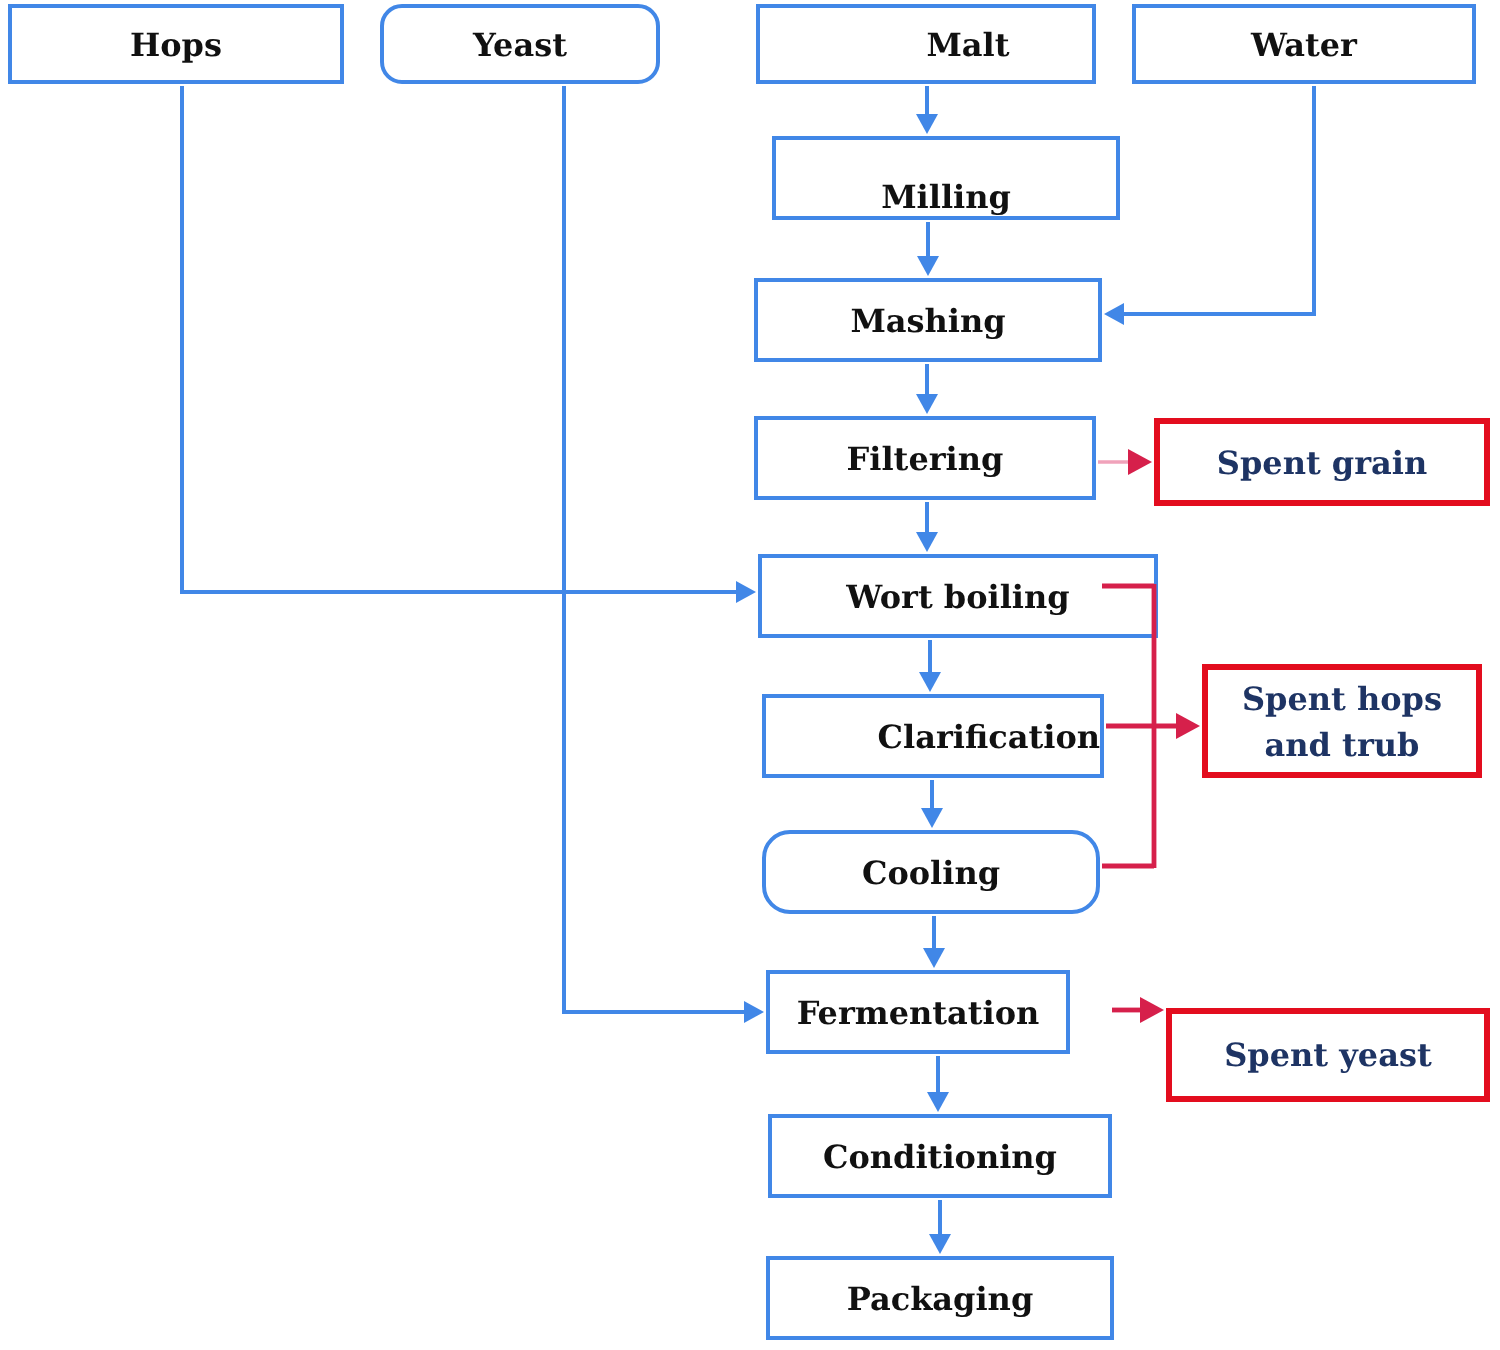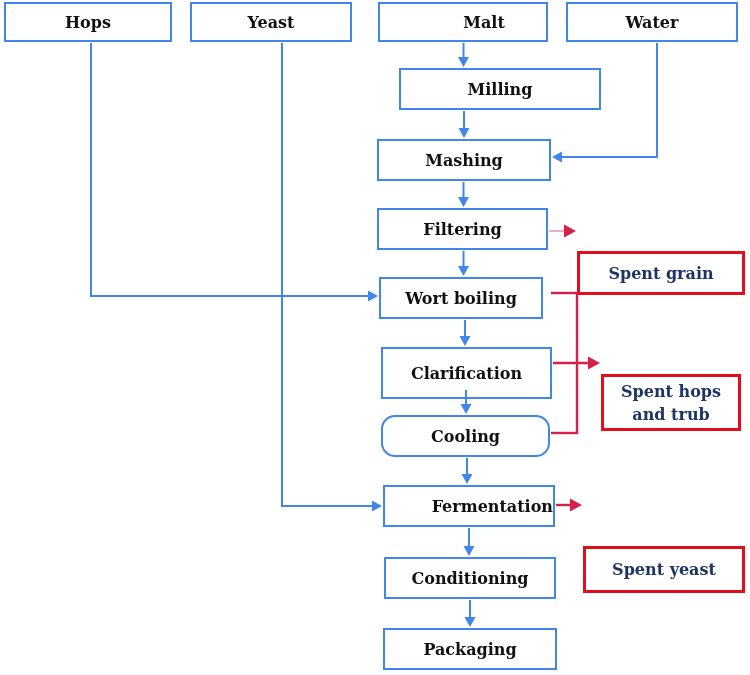--- a/index.html
+++ b/index.html
@@ -30,34 +30,33 @@
     z-index:2;
   }
   .node.process{
     border:2px solid var(--blue);
     color:var(--ink);
   }
   .node.byproduct{
     border:3px solid var(--red);
     color:var(--navy);
     line-height:23px;
-    margin-top:42px;
   }
   
   .n-hops         {left:4px;   top:2px;   width:168px; height:40px;}
-  .n-yeast        {left:190px; top:2px;   width:162px; height:40px;}
+  .n-yeast        {left:190px; top:2px;   width:140px; height:40px;border-radius:11px;}
   .n-malt         {left:378px; top:2px;   width:170px; height:40px;padding-left:42px;}
   .n-water        {left:566px; top:2px;   width:172px; height:40px;}
-  .n-milling      {left:399px; top:68px;  width:202px; height:42px;}
+  .n-milling      {left:386px; top:68px;  width:174px; height:42px;align-items:flex-end;}
   .n-mashing      {left:377px; top:139px; width:174px; height:42px;}
   .n-filtering    {left:377px; top:208px; width:171px; height:42px;}
-  .n-wort         {left:379px; top:277px; width:164px; height:42px;}
-  .n-clarification{left:381px; top:347px; width:171px; height:52px;}
+  .n-wort         {left:379px; top:277px; width:200px; height:42px;}
+  .n-clarification{left:381px; top:347px; width:171px; height:42px;justify-content:flex-end;}
   .n-cooling      {left:381px; top:415px; width:169px; height:42px;border-radius:14px;}
-  .n-fermentation {left:383px; top:485px; width:172px; height:42px;justify-content:flex-end;}
+  .n-fermentation {left:383px; top:485px; width:152px; height:42px;}
   .n-conditioning {left:384px; top:557px; width:172px; height:42px;}
   .n-packaging    {left:383px; top:628px; width:174px; height:42px;}
   .n-spentgrain   {left:577px; top:209px; width:168px; height:44px;}
   .n-spenthops    {left:601px; top:332px; width:140px; height:57px; padding:0 8px;}
   .n-spentyeast   {left:583px; top:504px; width:162px; height:47px;}
 
   svg.wires{
     position:absolute;left:0;top:0;z-index:3;
     pointer-events:none;
   }

